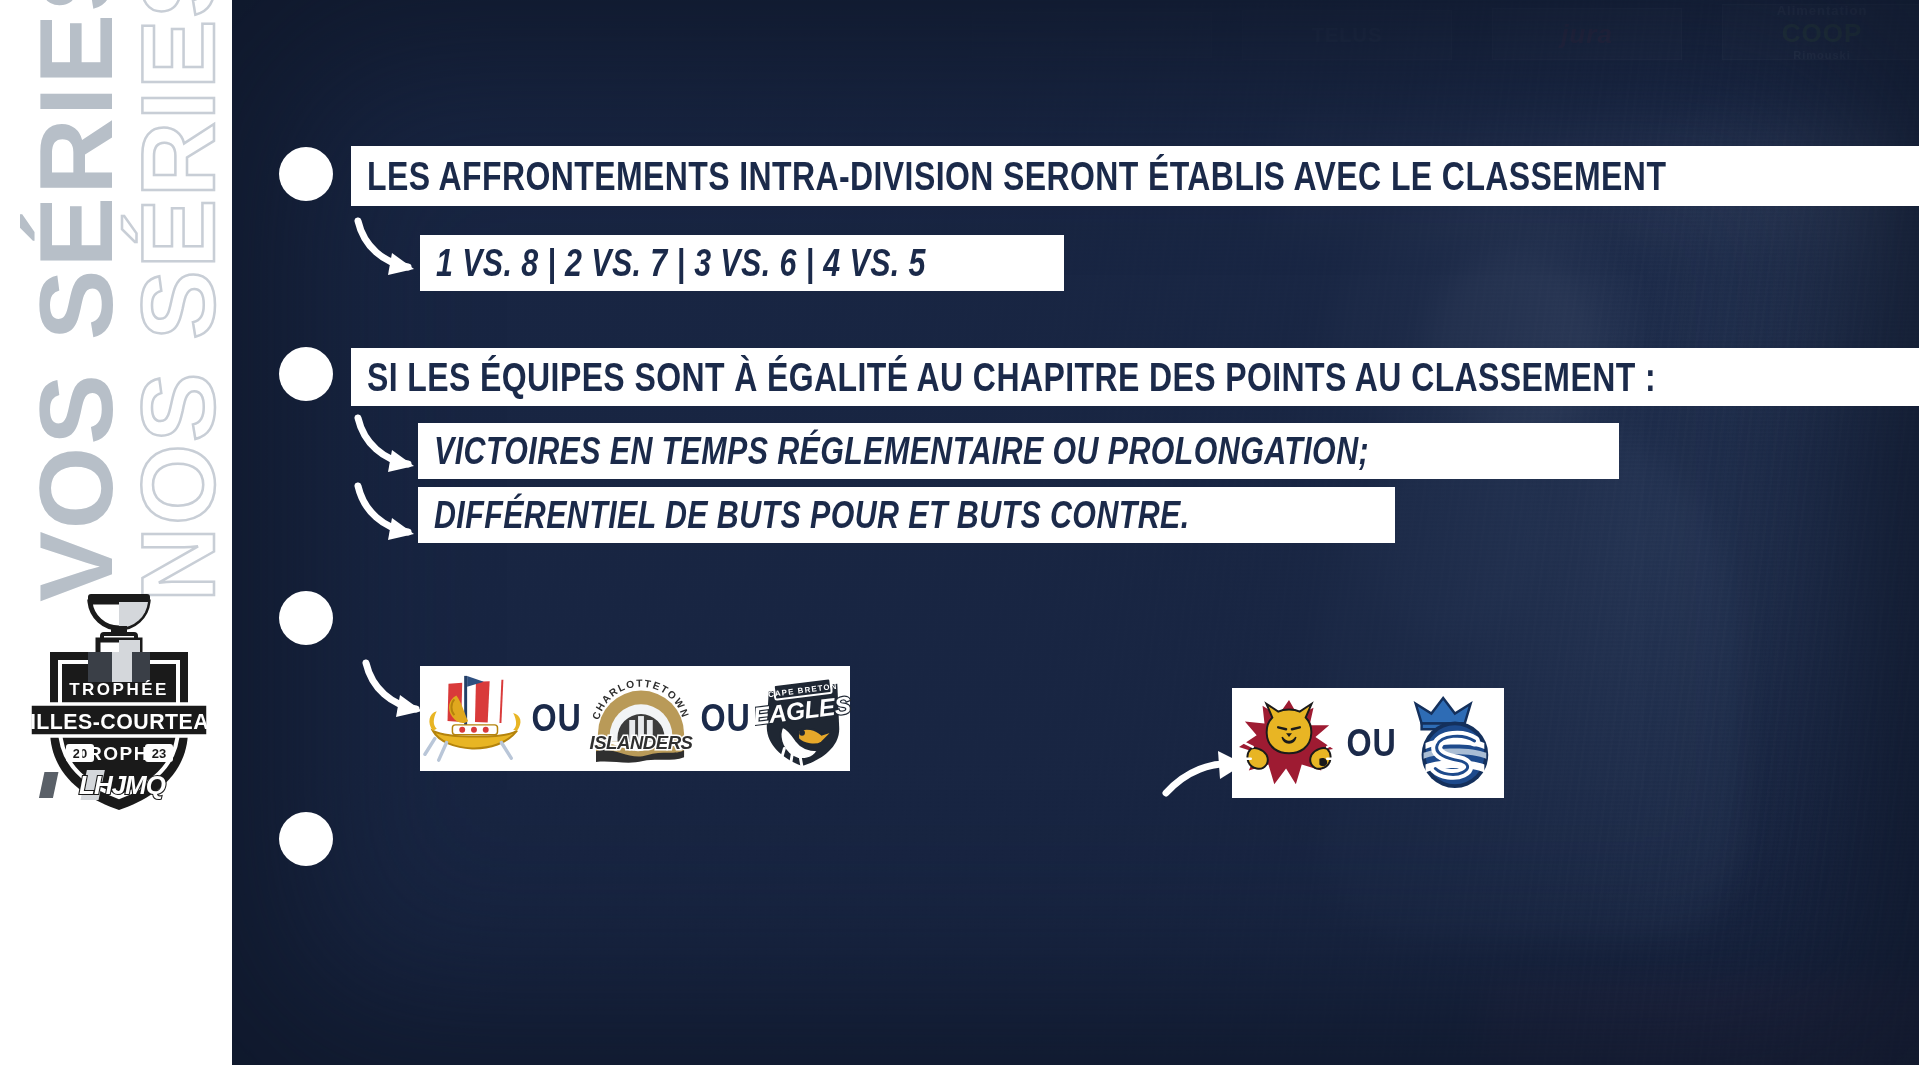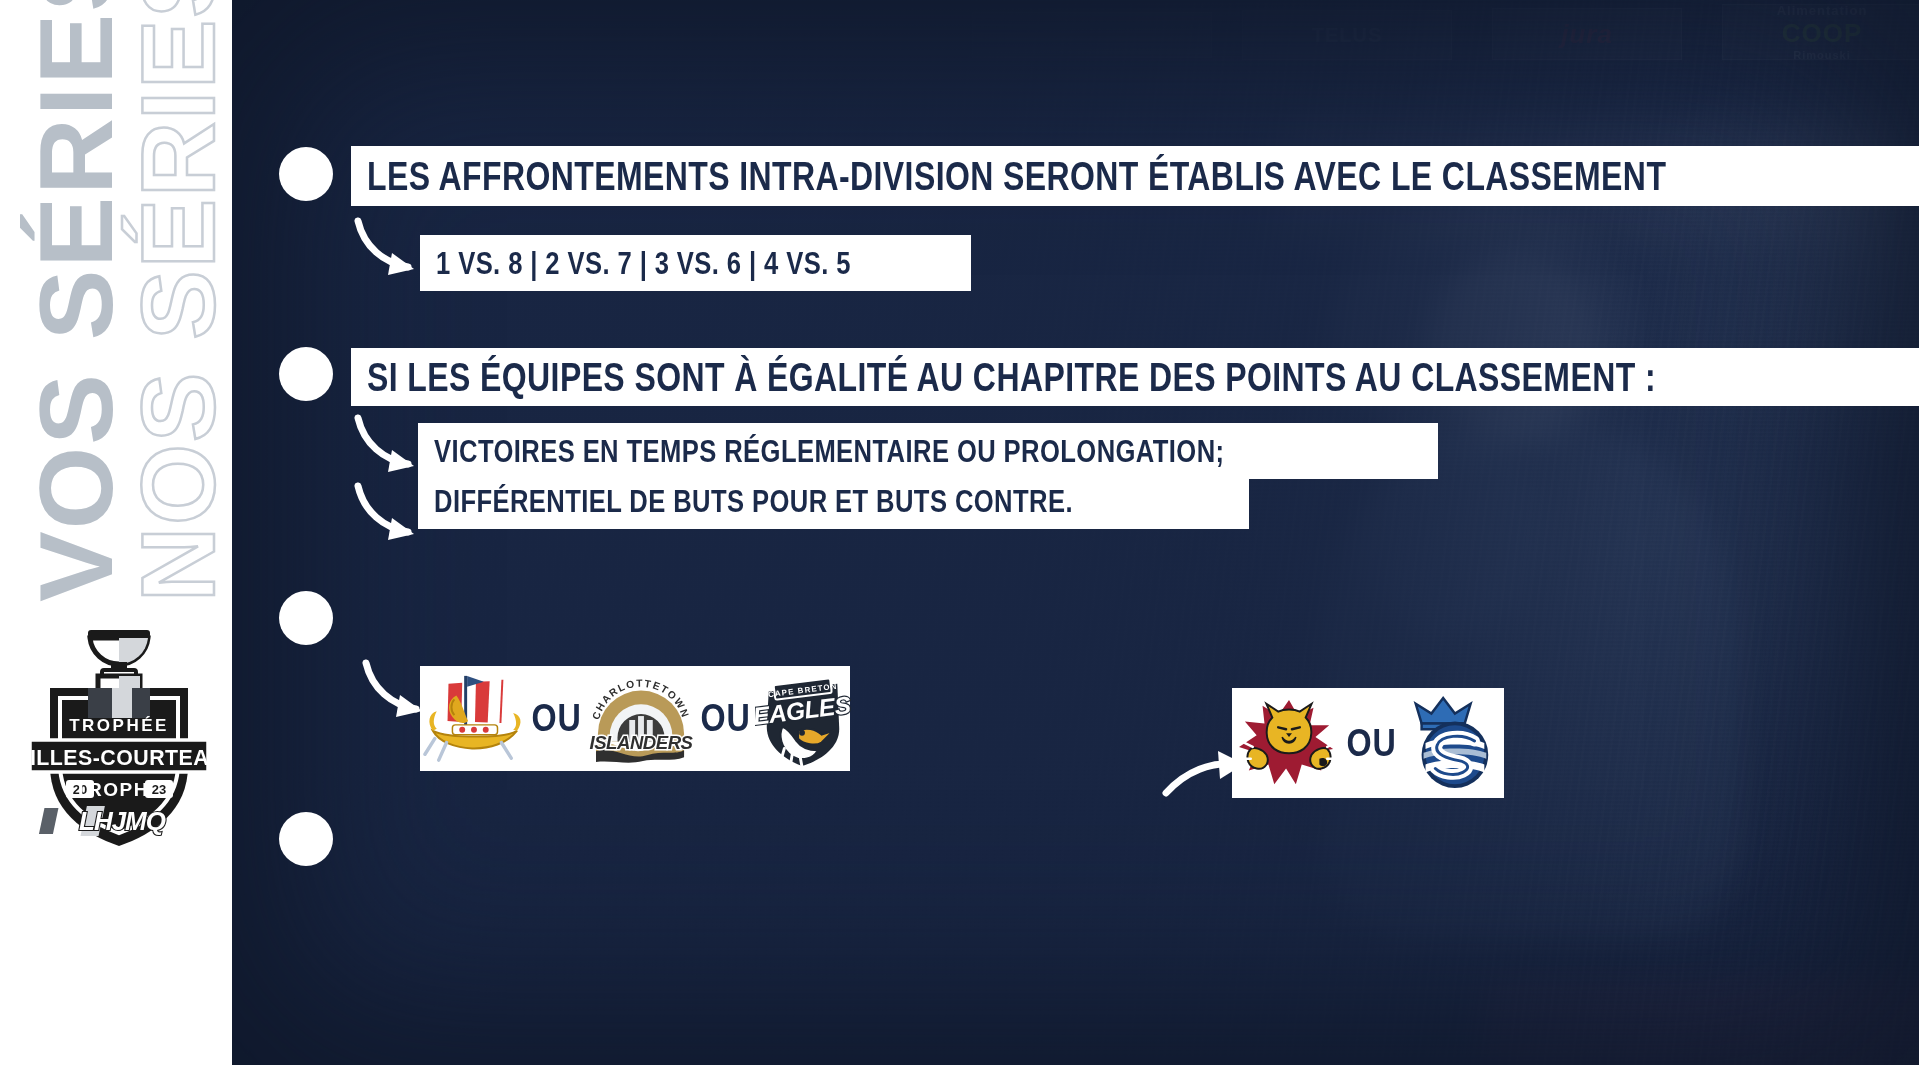--- a/index.html
+++ b/index.html
@@ -106,21 +106,21 @@
     transform: rotate(-90deg) scaleX(1.02);
   }
   .vtitle-outline {
     left: 126px; top: 602px;
     color: transparent;
     -webkit-text-stroke: 2.5px #c8ced6;
   }
 
   
   .trophy-badge {
-    position: absolute; left: 26px; top: 618px; width: 186px; height: 230px;
+    position: absolute; left: 26px; top: 582px; width: 186px; height: 230px;
   }
 
   
   .content { position: absolute; left: 0; top: 0; width: 1919px; height: 1065px; z-index: 10; margin-top: 29px; }
 
   .bullet {
     position: absolute;
     width: 54px; height: 54px;
     border-radius: 50%;
     background: #ffffff;
@@ -138,21 +138,21 @@
     font-stretch: condensed;
     white-space: nowrap;
   }
   .chip span.txt {
     display: inline-block;
     transform: scaleX(0.80);
     transform-origin: left center;
     letter-spacing: 0.5px;
   }
   .chip-lvl1 { font-size: 40px; height: 58px; }
-  .chip-lvl2 { font-size: 32px; height: 56px; }
+  .chip-lvl2 { font-size: 38px; height: 56px; font-style: italic; }
 
   .arrow { position: absolute; }
 
   
   .logo-chip {
     position: absolute;
     background: #ffffff;
     display: flex;
     align-items: center;
     justify-content: center;
@@ -278,21 +278,21 @@
       <path d="M40 36 L62 52 L36 58 Z" fill="#ffffff"></path>
     </svg>
     <div class="chip chip-lvl2" style="left:418px; top:394px; height:56px;">
       <span class="txt">VICTOIRES EN TEMPS RÉGLEMENTAIRE OU PROLONGATION;</span>
     </div>
 
     <svg class="arrow" style="left:352px; top:453px;" width="72" height="62" viewBox="0 0 72 62">
       <path d="M6 4 C 12 30, 32 46, 56 50" stroke="#ffffff" stroke-width="7" fill="none" stroke-linecap="round"></path>
       <path d="M40 36 L62 52 L36 58 Z" fill="#ffffff"></path>
     </svg>
-    <div class="chip chip-lvl2" style="left:418px; top:444px; height:56px;">
+    <div class="chip chip-lvl2" style="left:418px; top:458px; height:56px;">
       <span class="txt">DIFFÉRENTIEL DE BUTS POUR ET BUTS CONTRE.</span>
     </div>
 
     <div class="bullet" style="left:279px; top:562px;"></div>
 
     <svg class="arrow" style="left:360px; top:630px;" width="72" height="62" viewBox="0 0 72 62">
       <path d="M6 4 C 12 30, 32 46, 56 50" stroke="#ffffff" stroke-width="7" fill="none" stroke-linecap="round"></path>
       <path d="M40 36 L62 52 L36 58 Z" fill="#ffffff"></path>
     </svg>
 

